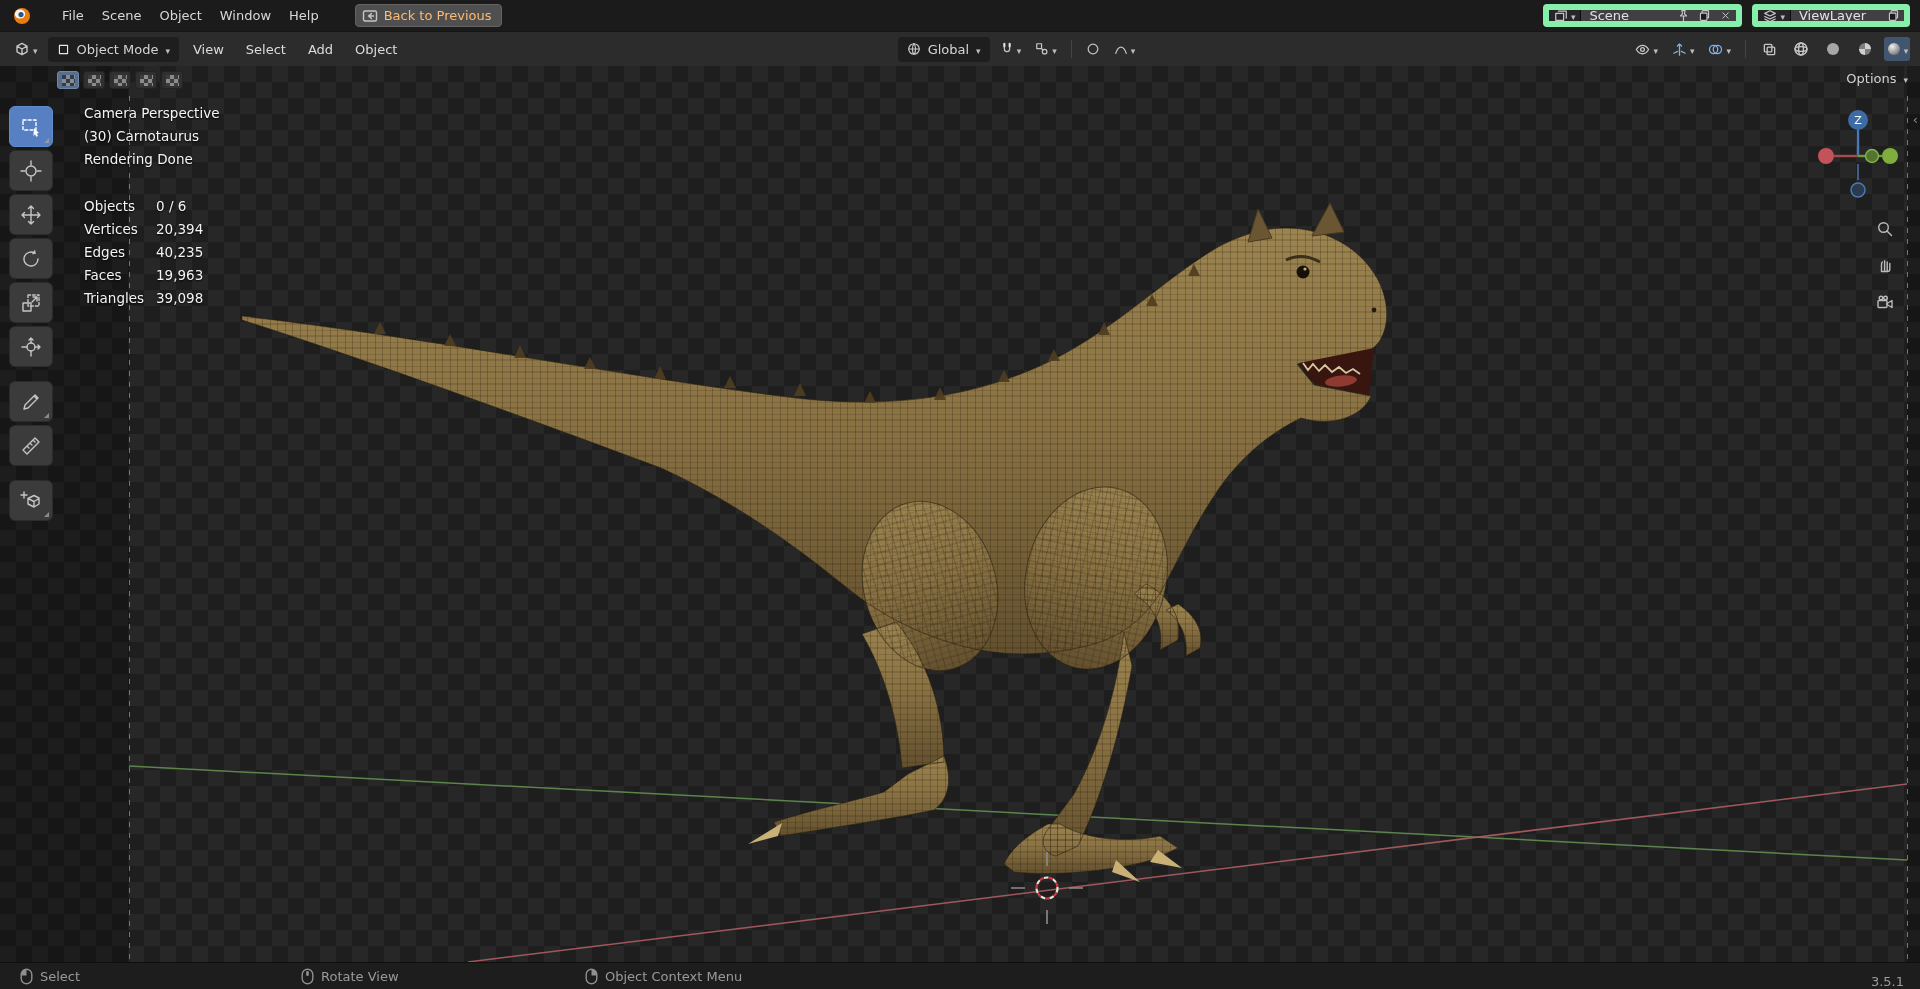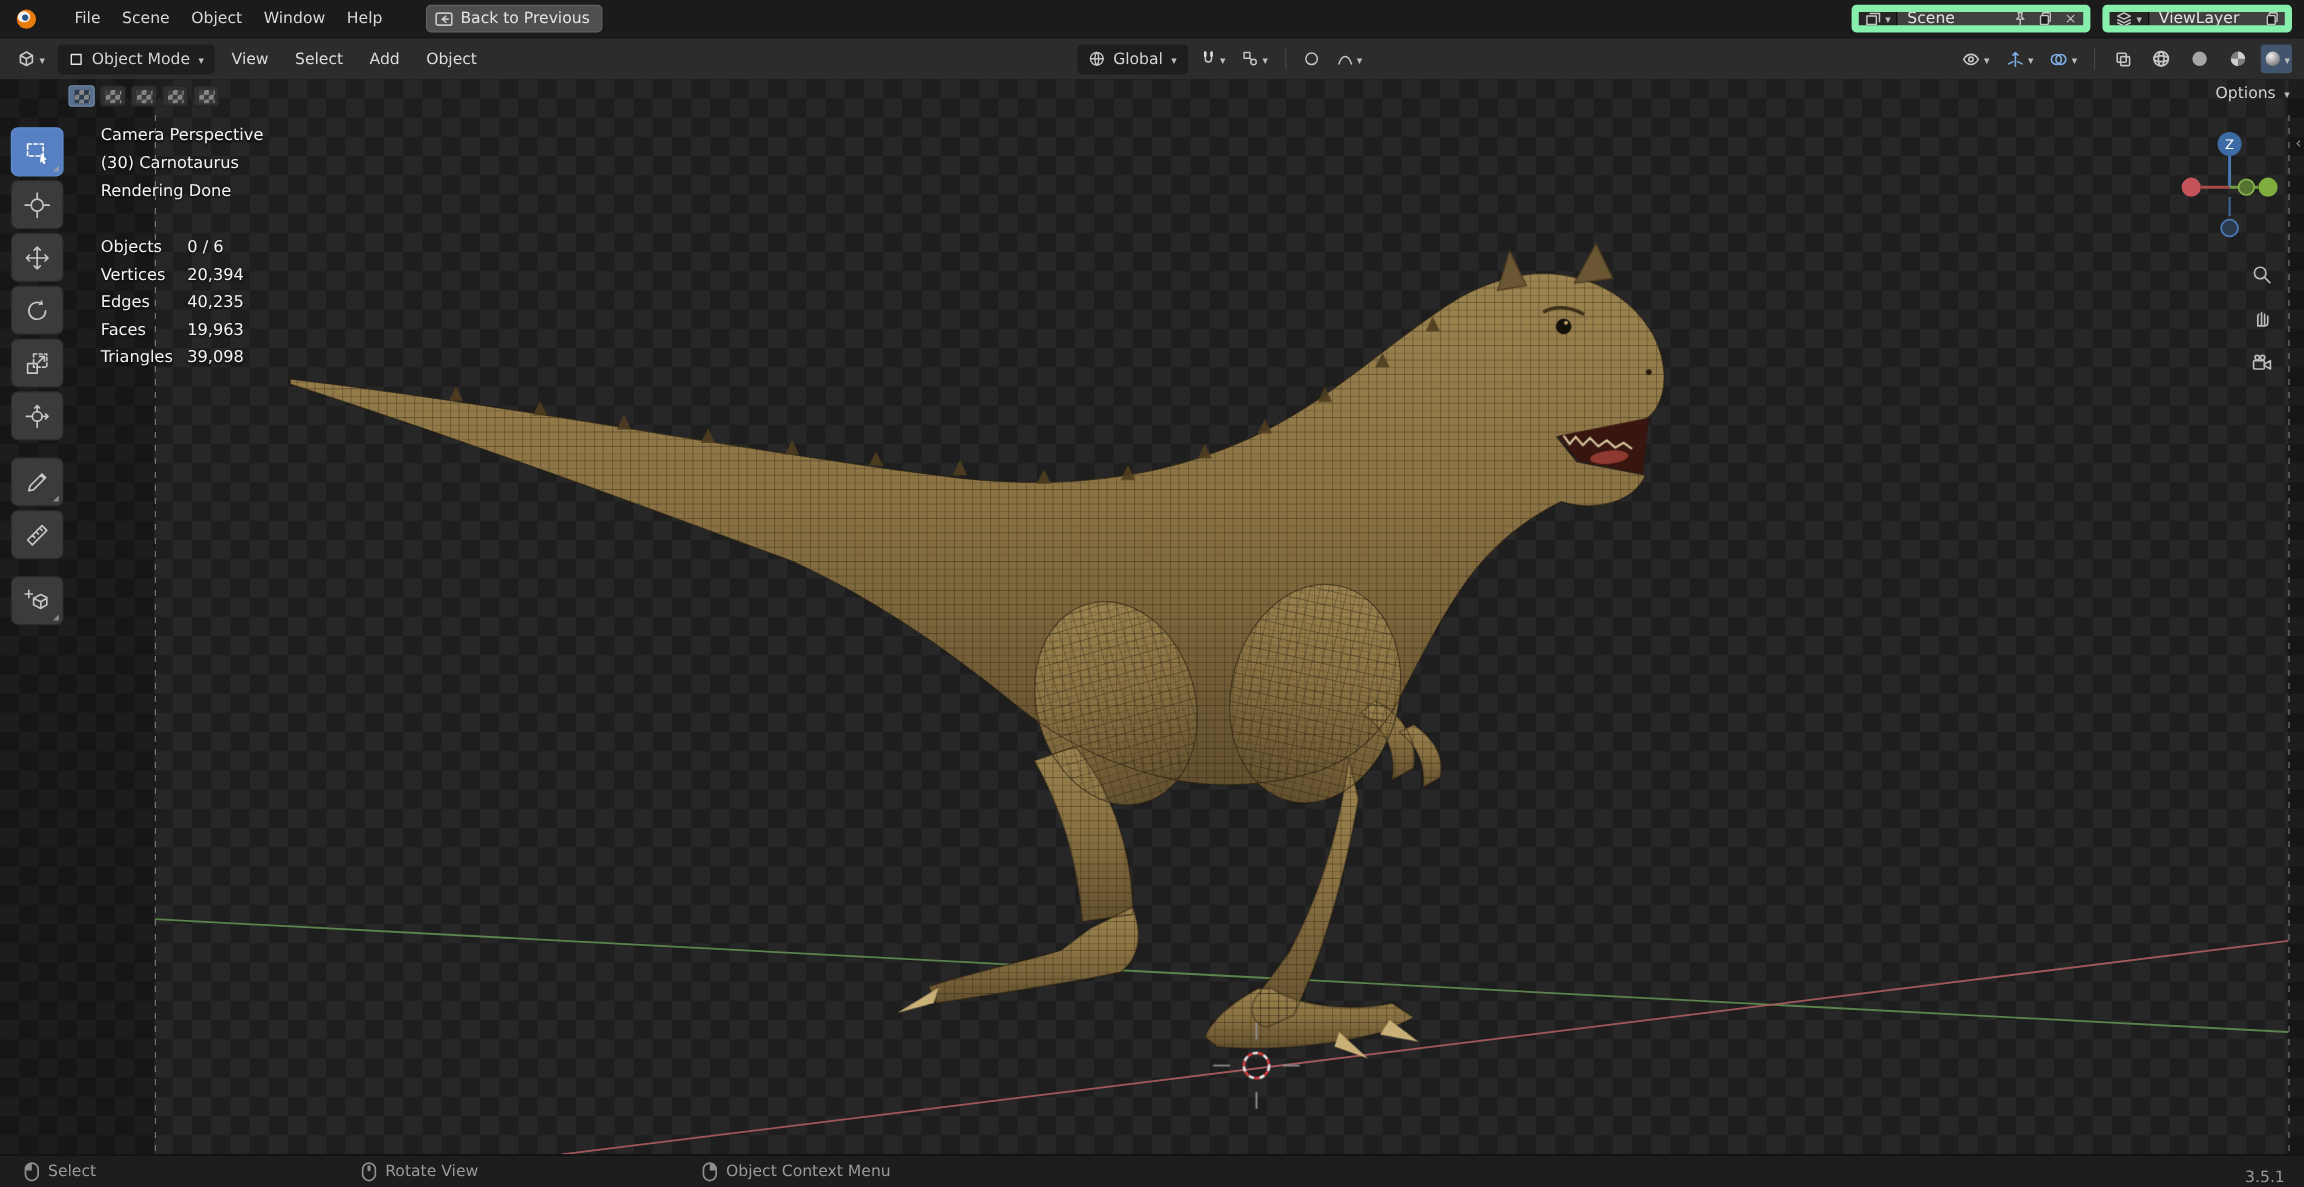--- a/index.html
+++ b/index.html
@@ -5,21 +5,21 @@
   *{box-sizing:border-box;margin:0;padding:0;user-select:none}
   html,body{width:1920px;height:989px;overflow:hidden;background:#111}
   .app{width:1920px;height:989px;display:flex;flex-direction:column;
        font-family:"DejaVu Sans","Liberation Sans",sans-serif;font-size:13px;color:#d4d4d4;cursor:default}
 
   
   .topbar{height:31px;background:#1b1b1b;display:flex;align-items:center;padding:0 10px;gap:17px;flex:0 0 auto}
   .logo{width:22px;height:20px;display:flex;align-items:center;justify-content:center;margin-right:4px}
   .menu-item{padding:3px 9px;border-radius:3px;color:#d8d8d8}
   .back-btn{display:flex;align-items:center;gap:6px;background:#4f4f4f;border:1px solid #636363;border-radius:4px;
-            color:#e5e5e5;height:23px;padding:0 10px 0 6px;margin-left:10px;font-size:13px;font-family:inherit}
+            color:#fdba74;height:23px;padding:0 10px 0 6px;margin-left:10px;font-size:13px;font-family:inherit}
   .tb-right{margin-left:auto;display:flex;align-items:center;gap:10px}
   .id-widget{display:flex;align-items:center;background:#404040;border:6px solid #86efac;border-radius:4px;height:23px;overflow:hidden}
   .seg-icon{display:flex;align-items:center;gap:3px;background:#262626;height:100%;padding:0 5px;border-right:1px solid #0c0c0c}
   .id-text{padding:0 8px;color:#e2e2e2;min-width:92px}
   .mini-btn{display:flex;align-items:center;justify-content:center;width:21px;height:100%;color:#a0a0a0}
   .caret::after{content:"▾";font-size:9px;color:#bdbdbd;line-height:1}
 
   
   .vheader{height:35px;background:#2c2c2c;display:flex;align-items:center;padding:0 10px;gap:22px;flex:0 0 auto;border-top:1px solid #151515}
   .vh-left,.vh-center,.vh-right{display:flex;align-items:center;gap:6px}

